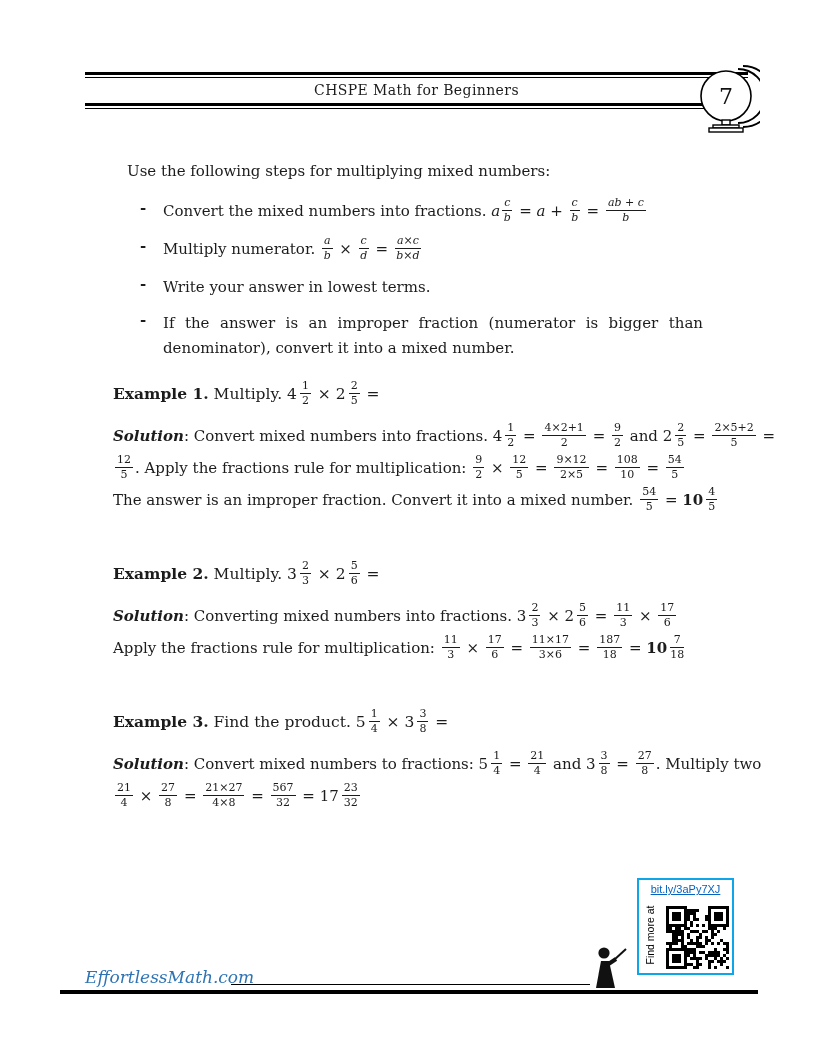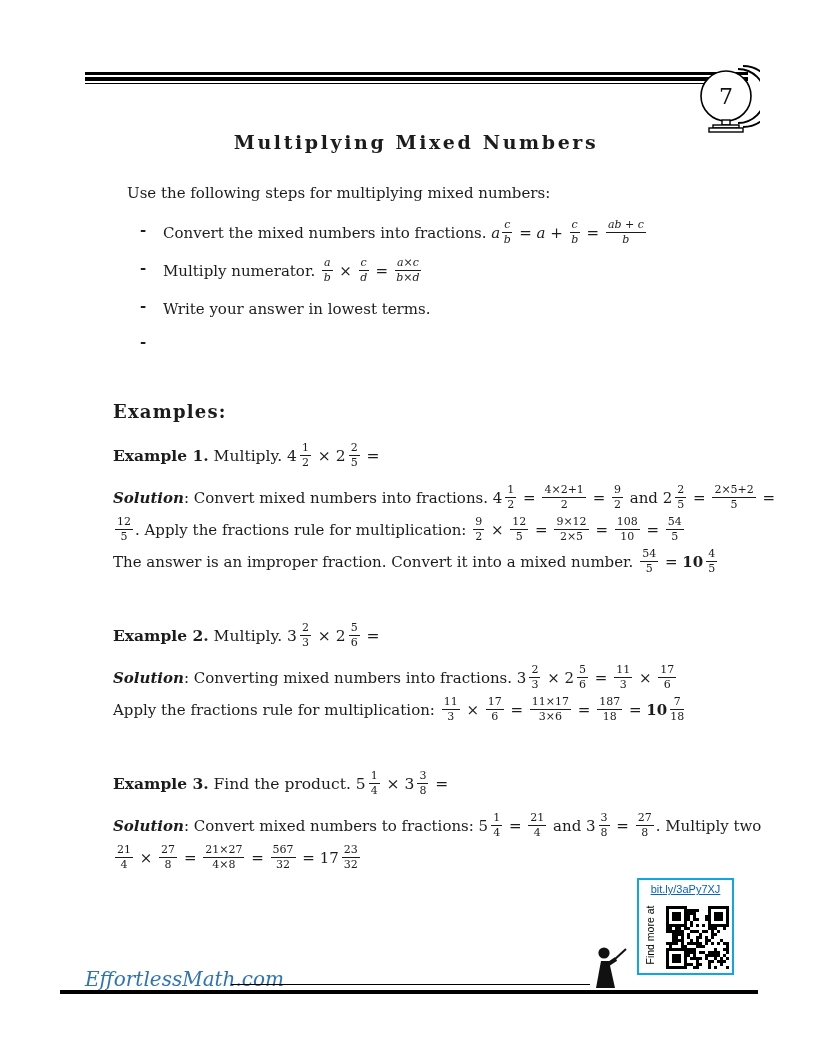--- a/index.html
+++ b/index.html
@@ -34,73 +34,73 @@
   .boldit{font-weight:bold;font-style:italic;}
   .frac{display:inline-block;vertical-align:middle;text-align:center;line-height:1.05;
         margin:0 2px;position:relative;top:-2px;font-size:11px;}
   .frac .num{display:block;border-bottom:1px solid #1c1c1c;padding:0 2px 1px 2px;}
   .frac .den{display:block;padding-top:1px;}
   .frac.itf{font-style:italic;}
   .mix{white-space:nowrap;}
   .mix .whole{margin-right:1px;}
 
   
-  .site-name{position:absolute;left:85px;top:967px;font-size:20px;font-style:italic;
+  .site-name{position:absolute;left:85px;top:967px;font-size:17px;font-style:italic;
              color:var(--site-blue,#2E74B5);}
   .thin-rule{position:absolute;left:231px;top:984px;width:359px;border-top:1.5px solid #000;}
   .thick-rule{position:absolute;left:60px;top:990px;width:698px;border-top:4px solid #000;}
   .person{position:absolute;left:589px;top:944px;z-index:2;}
   .qr-box{position:absolute;left:637px;top:878px;width:93px;height:93px;background:#fff;
           border:2px solid #0ea5e9;z-index:2;font-family:"Liberation Sans",sans-serif;}
   .qr-link{position:absolute;left:0;right:0;top:3px;text-align:center;font-size:11px;
            color:var(--link-blue,#0563C1);text-decoration:underline;}
   .qr-caption{position:absolute;left:-24px;bottom:32px;font-size:10.5px;color:#000;
               transform:rotate(-90deg);transform-origin:center;white-space:nowrap;width:70px;text-align:center;}
   .qr-img{position:absolute;right:3px;bottom:4px;width:63px;height:63px;}
 </style>
 </head>
 <body>
 
 <div class="page">
 
   <div class="header">
     <div class="rule"></div>
+    <div class="header-title">CHSPE Math for Beginners</div>
     <div class="rule"></div>
     <svg class="globe" width="62" height="72" viewBox="0 0 62 72">
       <path d="M40 7 a26 26 0 0 1 0 54" fill="none" stroke="#000" stroke-width="2"></path>
       <path d="M45 4 a30 30 0 0 1 0 61" fill="none" stroke="#000" stroke-width="2"></path>
       <circle cx="28" cy="34" r="25" fill="#ffffff" stroke="#000" stroke-width="1.6"></circle>
       <text x="28" y="42" text-anchor="middle" font-size="22" font-family="DejaVu Serif, serif" fill="#111">7</text>
       <rect x="24" y="58" width="8" height="5" fill="#fff" stroke="#000" stroke-width="1.4"></rect>
       <rect x="15" y="63" width="26" height="3" fill="#fff" stroke="#000" stroke-width="1.4"></rect>
       <rect x="11" y="66" width="34" height="4" fill="#fff" stroke="#000" stroke-width="1.4"></rect>
     </svg>
   </div>
 
   <div class="main">
-    <div class="page-title">Multiplying Mixed Numbers</div>
     <div class="intro">Use the following steps for multiplying mixed numbers:</div>
     <div class="steps">
         <div class="step">
           <span class="dash">-</span>
           <span class="stext"><span class="">Convert the mixed numbers into fractions. </span><span class="it">a</span><span class="frac itf"><span class="num">c</span><span class="den">b</span></span><span class=""> = </span><span class="it">a</span><span class=""> + </span><span class="frac itf"><span class="num">c</span><span class="den">b</span></span><span class=""> = </span><span class="frac itf"><span class="num">ab + c</span><span class="den">b</span></span></span>
         </div>
         <div class="step">
           <span class="dash">-</span>
           <span class="stext"><span class="">Multiply numerator. </span><span class="frac itf"><span class="num">a</span><span class="den">b</span></span><span class=""> × </span><span class="frac itf"><span class="num">c</span><span class="den">d</span></span><span class=""> = </span><span class="frac itf"><span class="num">a×c</span><span class="den">b×d</span></span></span>
         </div>
         <div class="step">
           <span class="dash">-</span>
           <span class="stext"><span class="">Write your answer in lowest terms.</span></span>
         </div>
         <div class="step">
           <span class="dash">-</span>
+          <span class="stext justify"><span class="">If the answer is an improper fraction (numerator is bigger than denominator), convert it into a mixed number.</span></span>
         </div>
       </div>
-    <div class="examples-heading">Examples:</div>
     <div>
         <div class="example first">
           <div class="ex-header"><span class="bold">Example 1.</span><span class=""> Multiply. </span><span class="mix"><span class="whole">4</span><span class="frac"><span class="num">1</span><span class="den">2</span></span></span><span class=""> × </span><span class="mix"><span class="whole">2</span><span class="frac"><span class="num">2</span><span class="den">5</span></span></span><span class=""> =</span></div>
           <div class="ex-sol">
             <div class="sol-line"><span class="boldit">Solution</span><span class="">: Convert mixed numbers into fractions. </span><span class="mix"><span class="whole">4</span><span class="frac"><span class="num">1</span><span class="den">2</span></span></span><span class=""> = </span><span class="frac"><span class="num">4×2+1</span><span class="den">2</span></span><span class=""> = </span><span class="frac"><span class="num">9</span><span class="den">2</span></span><span class=""> and </span><span class="mix"><span class="whole">2</span><span class="frac"><span class="num">2</span><span class="den">5</span></span></span><span class=""> = </span><span class="frac"><span class="num">2×5+2</span><span class="den">5</span></span><span class=""> =</span></div>
             <div class="sol-line"><span class="frac"><span class="num">12</span><span class="den">5</span></span><span class="">. Apply the fractions rule for multiplication: </span><span class="frac"><span class="num">9</span><span class="den">2</span></span><span class=""> × </span><span class="frac"><span class="num">12</span><span class="den">5</span></span><span class=""> = </span><span class="frac"><span class="num">9×12</span><span class="den">2×5</span></span><span class=""> = </span><span class="frac"><span class="num">108</span><span class="den">10</span></span><span class=""> = </span><span class="frac"><span class="num">54</span><span class="den">5</span></span></div>
             <div class="sol-line"><span class="">The answer is an improper fraction. Convert it into a mixed number. </span><span class="frac"><span class="num">54</span><span class="den">5</span></span><span class=""> = </span><span class="mix"><span class="whole bold">10</span><span class="frac"><span class="num">4</span><span class="den">5</span></span></span></div>
           </div>
         </div>
         <div class="example">

